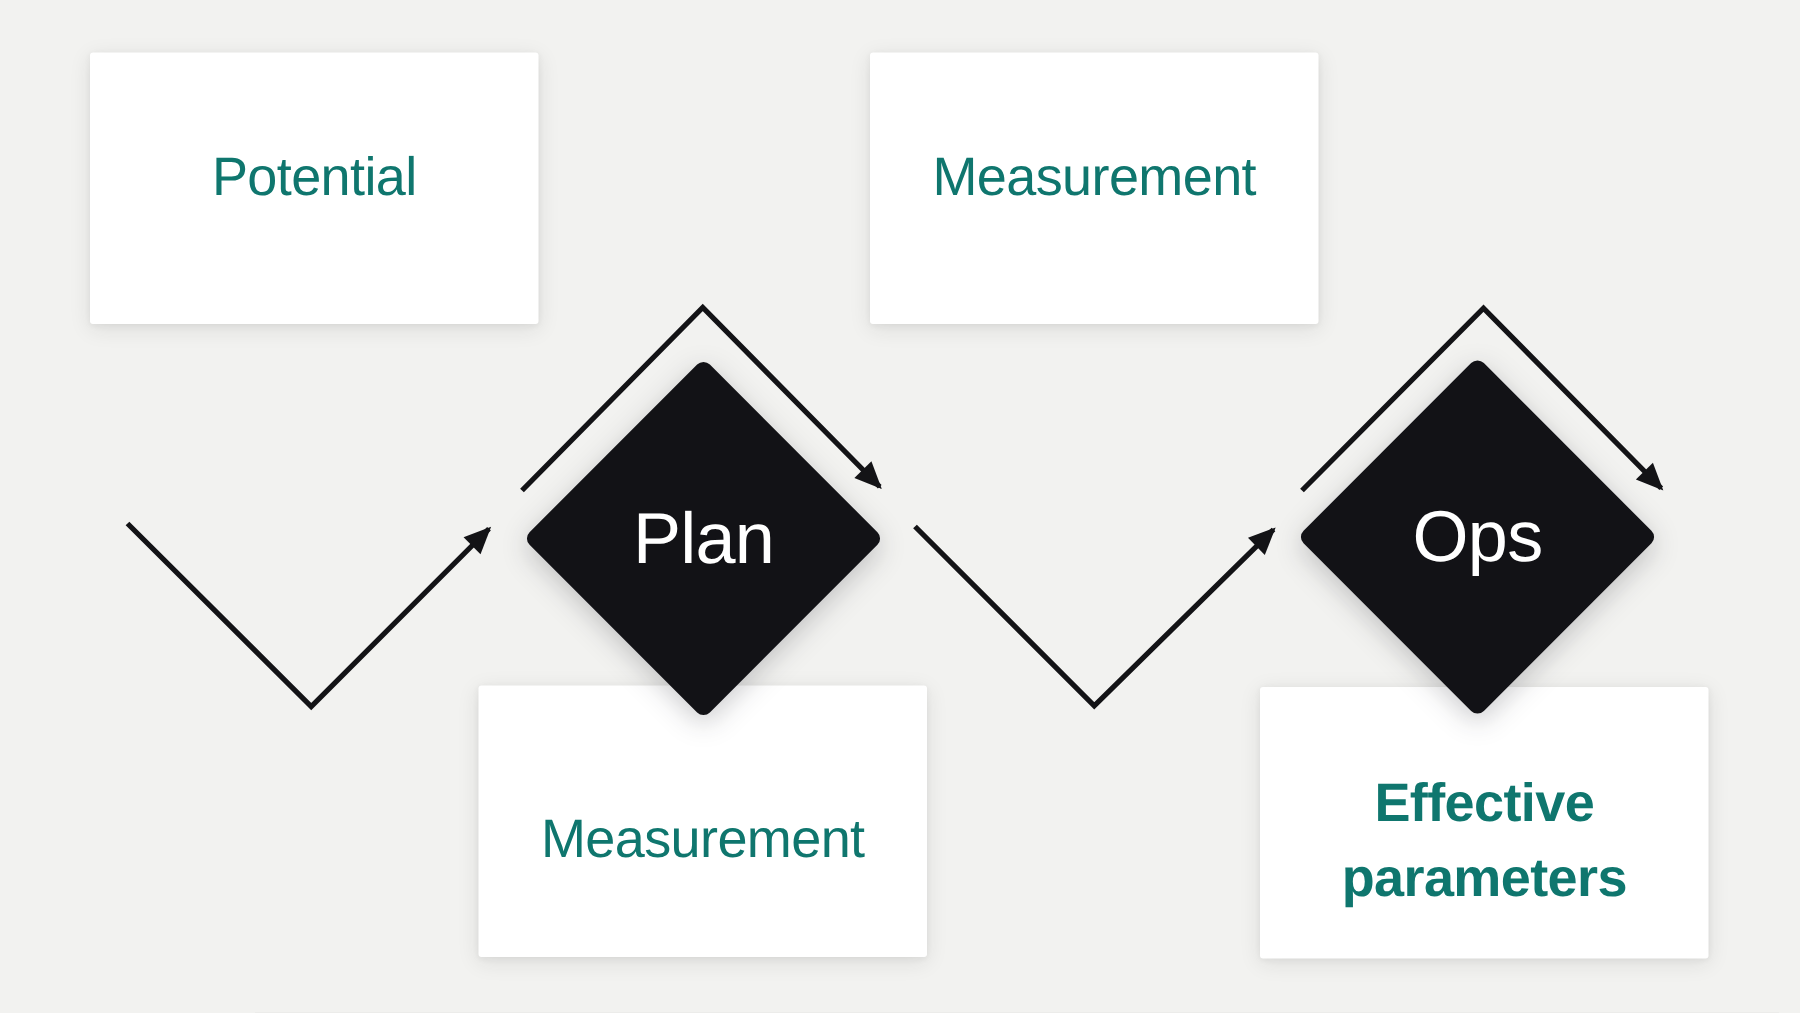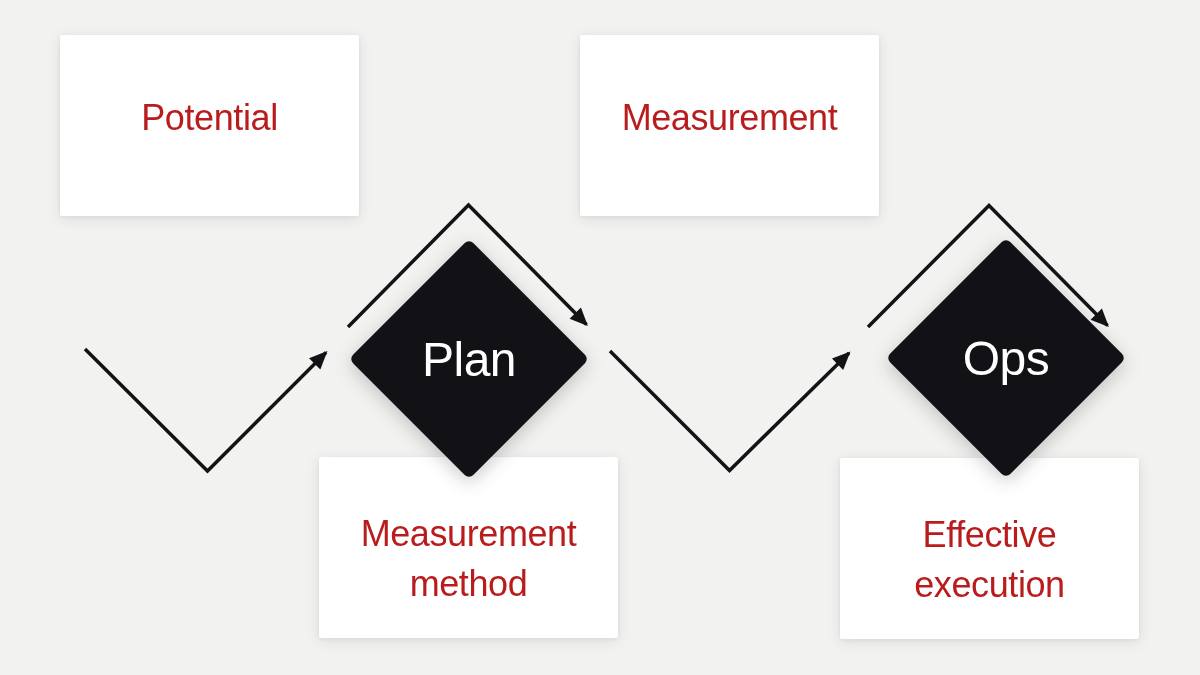--- a/index.html
+++ b/index.html
@@ -21,21 +21,21 @@
     width: 299px;
     height: 181px;
     background: #ffffff;
     border-radius: 2px;
     box-shadow: 0 3px 14px rgba(35, 35, 40, 0.10), 0 1px 4px rgba(35, 35, 40, 0.06);
     display: flex;
     flex-direction: column;
     align-items: center;
     justify-content: center;
     z-index: 1;
-    color: #b91c1c;
+    color: #0f766e;
     font-size: 36px;
     line-height: 50px;
     letter-spacing: -0.4px;
     text-align: center;
     box-sizing: border-box;
   }
   .card.row-top    { padding-bottom: 16px; }
   .card.row-bottom { padding-top: 22px; }
   
   .diamond {
@@ -82,36 +82,35 @@
   <div class="card row-top" style="left:60px; top:35px;">
     <span>Potential</span>
   </div>
 
   <div class="card row-top" style="left:580px; top:35px;">
     <span>Measurement</span>
   </div>
 
   <div class="card row-bottom" style="left:319px; top:457px;">
     <span>Measurement</span>
-    <span>method</span>
   </div>
 
-  <div class="card row-bottom" style="left:840px; top:458px;">
+  <div class="card row-bottom" style="left:840px; top:458px;font-weight:bold;">
     <span>Effective</span>
-    <span>execution</span>
+    <span>parameters</span>
   </div>
 
 
   <div class="diamond" style="left:348px; top:238px;">
     <div class="diamond-shape"></div>
     <div class="diamond-label">Plan</div>
   </div>
 
 
-  <div class="diamond" style="left:885px; top:237px;">
+  <div class="diamond" style="left:864px; top:237px;">
     <div class="diamond-shape"></div>
     <div class="diamond-label">Ops</div>
   </div>
 
   <svg class="arrows" width="1200" height="675" viewBox="0 0 1200 675">
     <defs>
       <marker id="ah" markerUnits="userSpaceOnUse" markerWidth="24" markerHeight="24" refX="17" refY="9" orient="auto">
         <path d="M1,1 L19,9 L1,17 Z" fill="#131316"></path>
       </marker>
     </defs>

